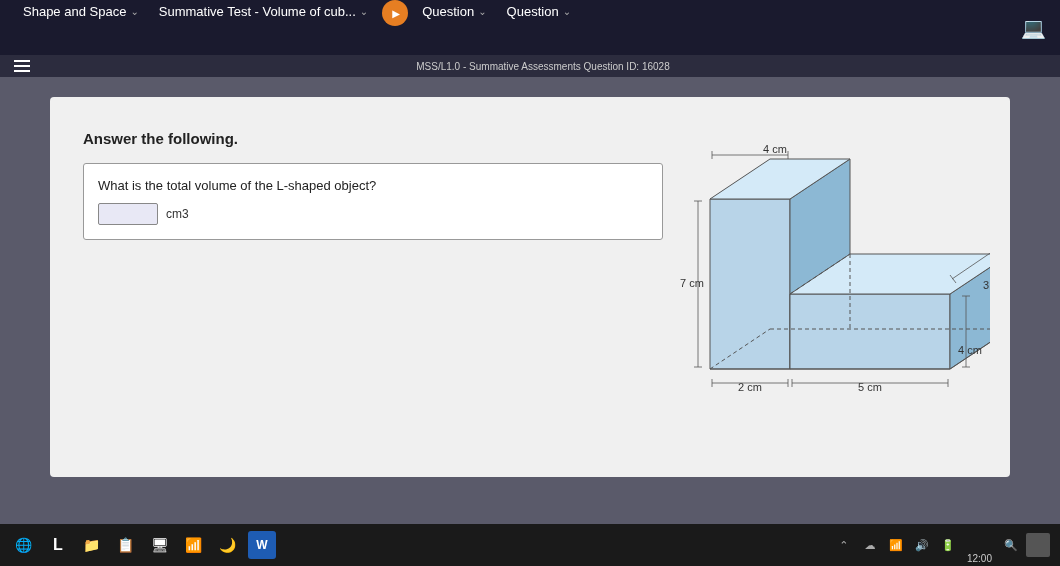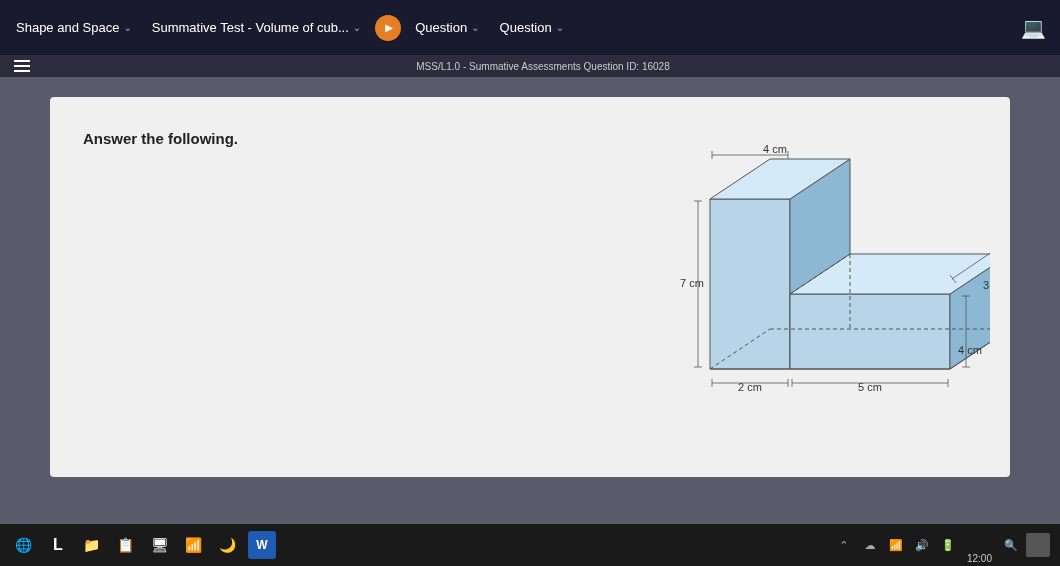--- a/index.html
+++ b/index.html
@@ -12,22 +12,22 @@
       overflow: hidden;
       position: relative;
     }
 
     
     .top-bar {
       width: 100%;
       height: 55px;
       background: #1a1a2e;
       display: flex;
-      align-items: center;
-      padding: 0 10px;
+      align-items: flex-start;
+      padding: 0 17px;
       gap: 8px;
       position: relative;
     }
 
     .nav-item {
       display: flex;
       align-items: center;
       gap: 4px;
       color: white;
       font-size: 13px;
@@ -260,20 +260,27 @@
       <span></span>
   </div>
   <div class="sub-bar-title">MSS/L1.0 - Summative Assessments Question ID: 16028</div>
 </div>
 
 <div class="main-content">
   <div class="content-panel">
 
     <div class="panel-header">Answer the following.</div>
 
+    <div class="question-box">
+      <div class="question-text">What is the total volume of the L-shaped object?</div>
+      <div class="answer-row">
+        <div class="answer-input-box"></div>
+        <span class="unit-label">cm3</span>
+      </div>
+    </div>
 
     <div class="figure-container">
       <svg class="figure-svg" viewBox="0 0 340 310">
 
         <polygon points="60,60 140,60 140,230 60,230" fill="#b8d4e8" stroke="#555" stroke-width="1"></polygon>
 
         <polygon points="140,60 200,20 200,190 140,230" fill="#8cb8d4" stroke="#555" stroke-width="1"></polygon>
 
         <polygon points="60,60 140,60 200,20 120,20" fill="#d4eaf8" stroke="#555" stroke-width="1"></polygon>
 

